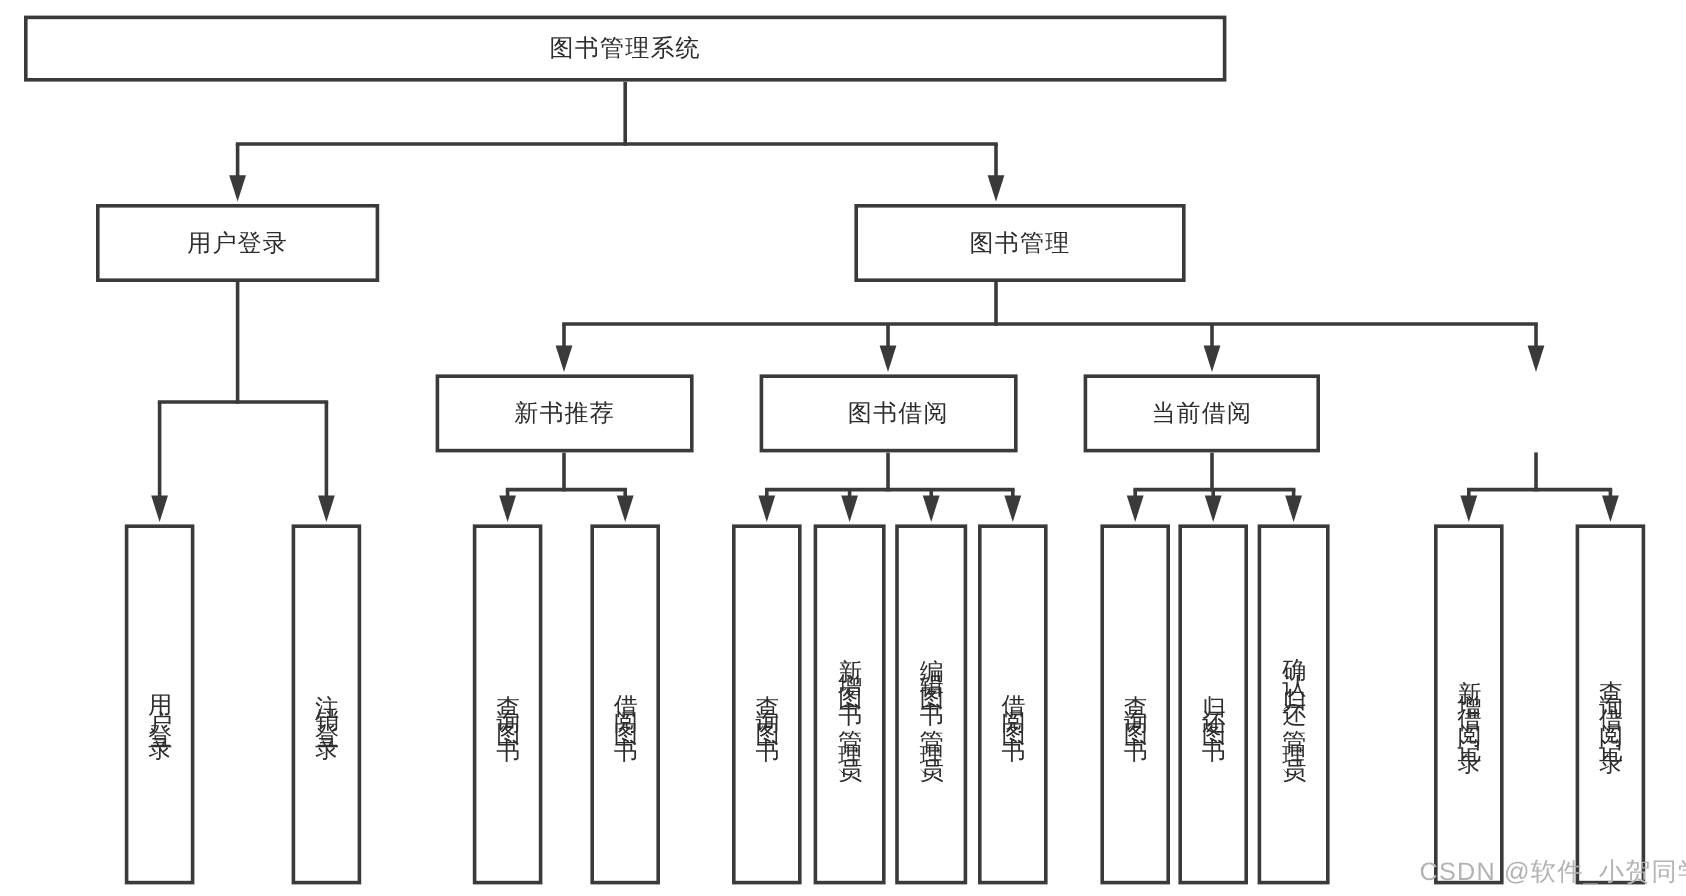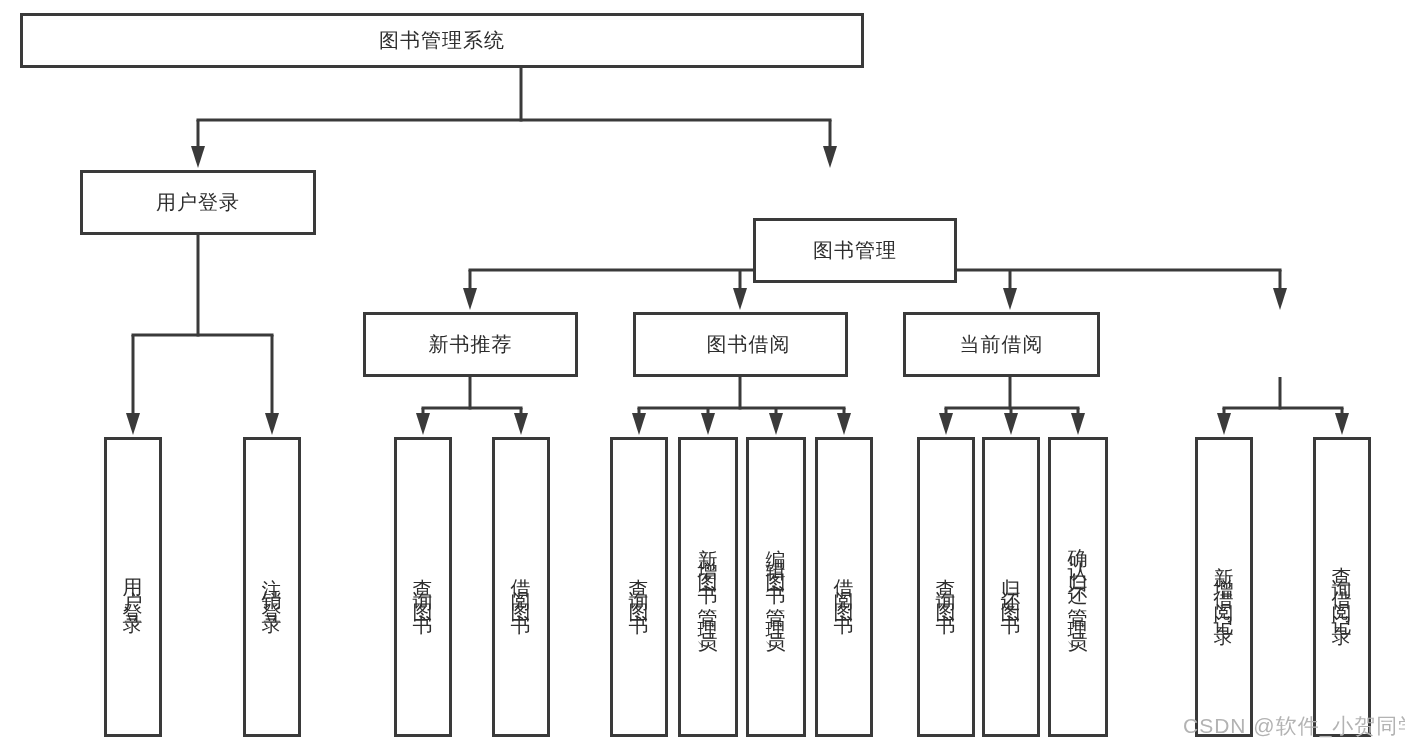--- a/index.html
+++ b/index.html
@@ -124,28 +124,28 @@
     <polygon points="1071,413 1085,413 1078,435"></polygon>
 
     <line x1="1280" y1="377" x2="1280" y2="409.5"></line>
     <line x1="1222.5" y1="408" x2="1343.5" y2="408"></line>
     <line x1="1224" y1="408" x2="1224" y2="417"></line>
     <polygon points="1217,413 1231,413 1224,435"></polygon>
     <line x1="1342" y1="408" x2="1342" y2="417"></line>
     <polygon points="1335,413 1349,413 1342,435"></polygon>
   </svg>
 
-  <div class="node" style="left:20px; top:13px; width:844px; height:55px;">
+  <div class="node" style="left:20px; top:13px; width:1002px; height:55px;">
     <span>图书管理系统</span>
   </div>
 
   <div class="node" style="left:80px; top:170px; width:236px; height:65px;">
     <span>用户登录</span>
   </div>
-  <div class="node" style="left:753px; top:170px; width:204px; height:65px;margin-top:48px;">
+  <div class="node" style="left:712px; top:170px; width:276px; height:65px;">
     <span>图书管理</span>
   </div>
 
   <div class="node" style="left:363px; top:312px; width:215px; height:65px;">
     <span>新书推荐</span>
   </div>
   <div class="node" style="left:633px; top:312px; width:215px; height:65px;padding-left:16px;">
     <span>图书借阅</span>
   </div>
   <div class="node" style="left:903px; top:312px; width:197px; height:65px;">

